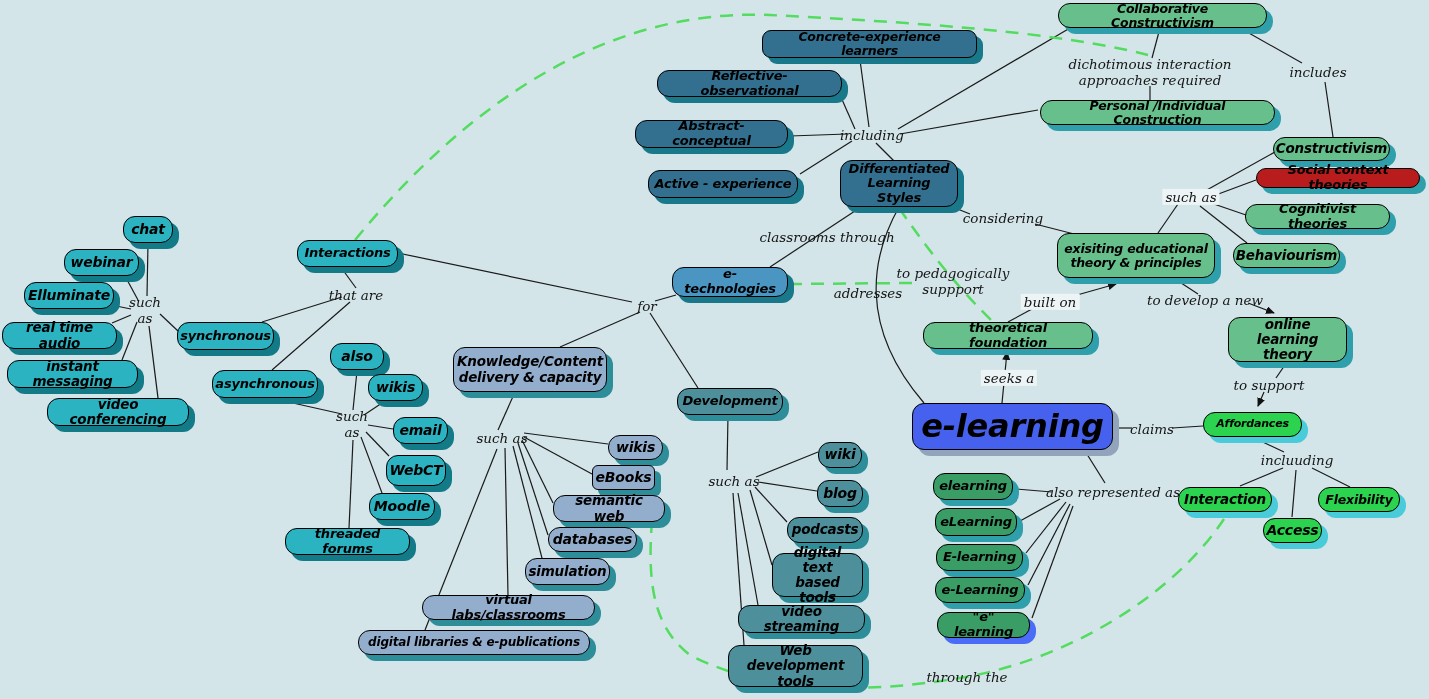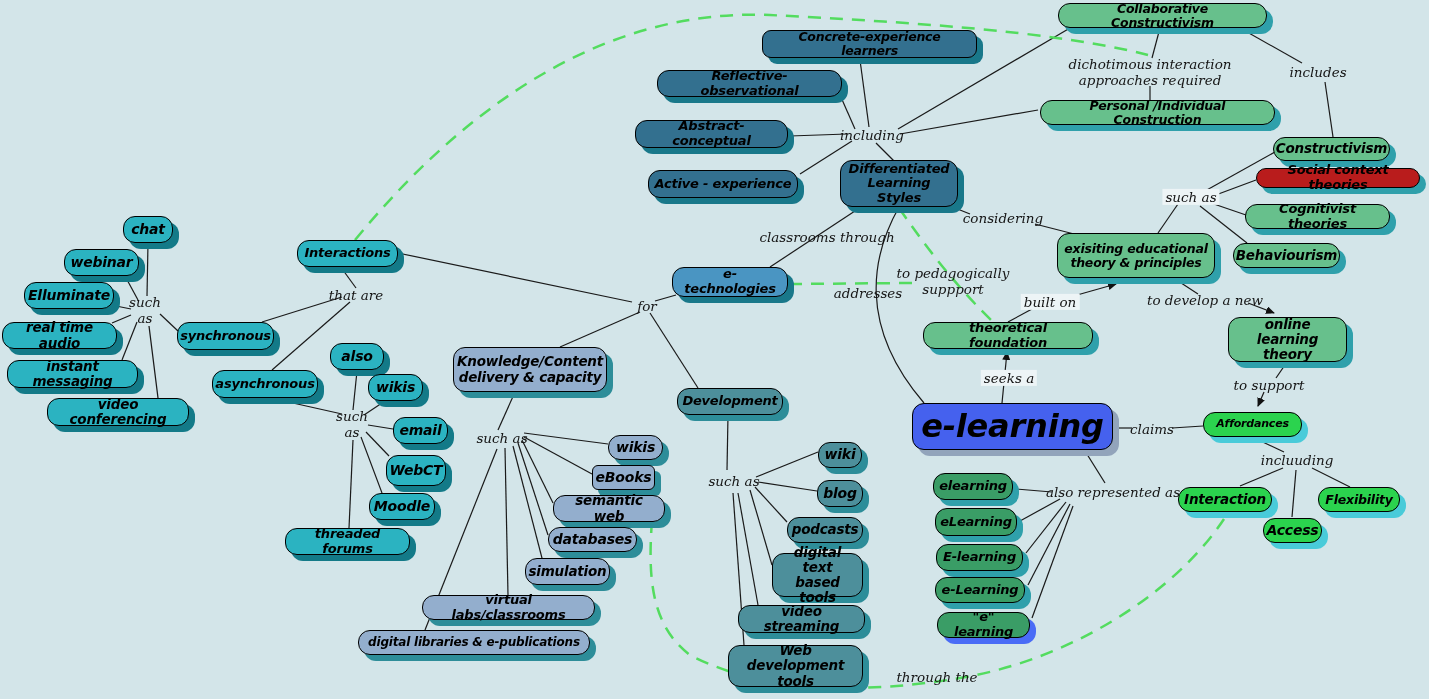--- a/index.html
+++ b/index.html
@@ -148,21 +148,21 @@
 approaches required</div>
       <div class="edge-label" style="left: 953px; top: 281px;">to pedagogically
 suppport</div>
       <div class="edge-label boxed" style="left: 1050px; top: 302px;">built on</div>
       <div class="edge-label" style="left: 1205px; top: 300px;">to develop a new</div>
       <div class="edge-label" style="left: 1269px; top: 385px;">to support</div>
       <div class="edge-label" style="left: 1152px; top: 429px;">claims</div>
       <div class="edge-label boxed" style="left: 1009px; top: 378px;">seeks a</div>
       <div class="edge-label" style="left: 1113px; top: 492px;">also represented as</div>
       <div class="edge-label" style="left: 1297px; top: 460px;">incluuding</div>
-      <div class="edge-label" style="left: 937px; top: 677px;">through the</div>
+      <div class="edge-label" style="left: 967px; top: 677px;">through the</div>
     </div>
   <div id="nodes-layer">
       <div class="node" style="left: 123px; top: 216px; width: 50px; height: 27px; font-size: 14px; background: rgb(43, 179, 193); box-shadow: rgb(19, 122, 136) 6px 6px 0px;">chat</div>
       <div class="node" style="left: 64px; top: 249px; width: 75px; height: 27px; font-size: 14px; background: rgb(43, 179, 193); box-shadow: rgb(19, 122, 136) 6px 6px 0px;">webinar</div>
       <div class="node" style="left: 24px; top: 282px; width: 90px; height: 27px; font-size: 14px; background: rgb(43, 179, 193); box-shadow: rgb(19, 122, 136) 6px 6px 0px;">Elluminate</div>
       <div class="node" style="left: 2px; top: 322px; width: 115px; height: 27px; font-size: 13.5px; background: rgb(43, 179, 193); box-shadow: rgb(19, 122, 136) 6px 6px 0px;">real time audio</div>
       <div class="node" style="left: 7px; top: 360px; width: 131px; height: 28px; font-size: 13.5px; background: rgb(43, 179, 193); box-shadow: rgb(19, 122, 136) 6px 6px 0px;">instant messaging</div>
       <div class="node" style="left: 47px; top: 398px; width: 142px; height: 28px; font-size: 13.5px; background: rgb(43, 179, 193); box-shadow: rgb(19, 122, 136) 6px 6px 0px;">video conferencing</div>
       <div class="node" style="left: 177px; top: 322px; width: 97px; height: 28px; font-size: 13px; background: rgb(43, 179, 193); box-shadow: rgb(19, 122, 136) 6px 6px 0px;">synchronous</div>
       <div class="node" style="left: 212px; top: 370px; width: 106px; height: 28px; font-size: 13px; background: rgb(43, 179, 193); box-shadow: rgb(19, 122, 136) 6px 6px 0px;">asynchronous</div>

